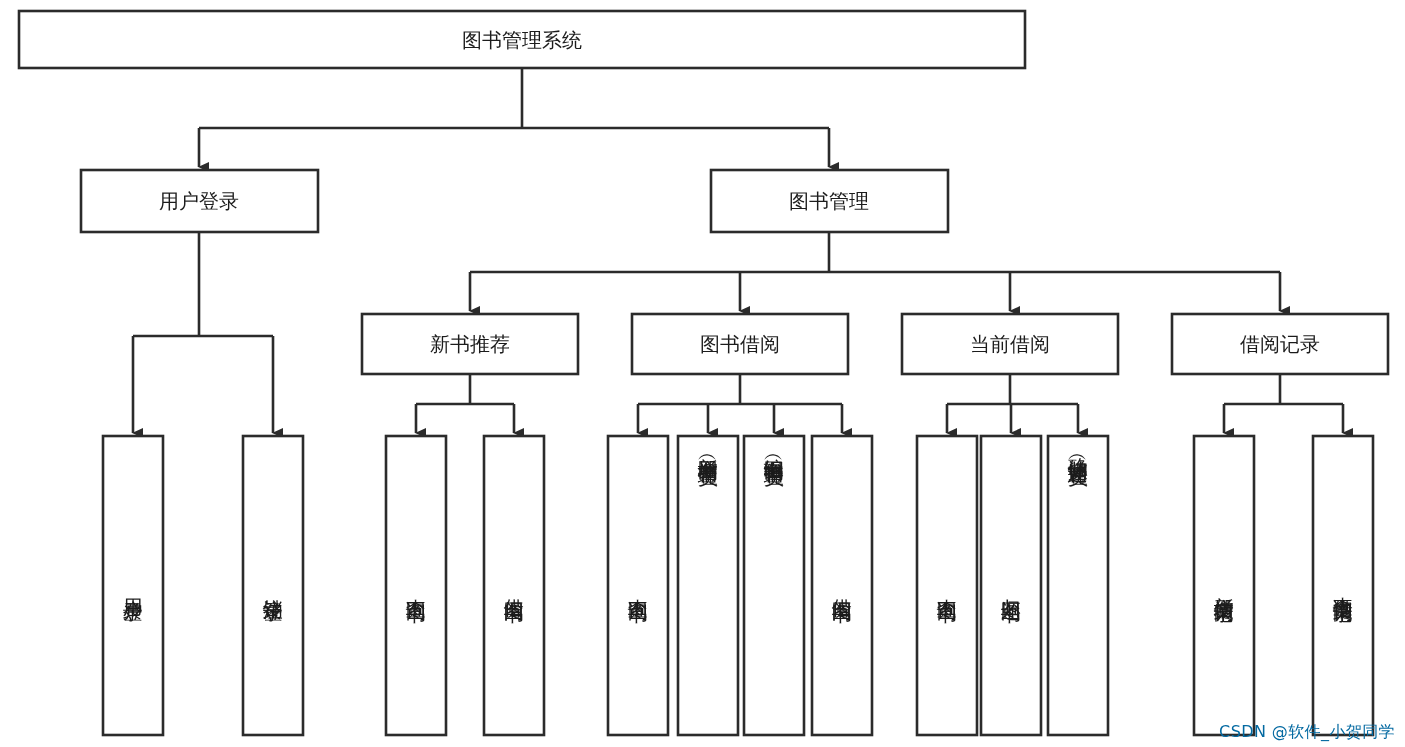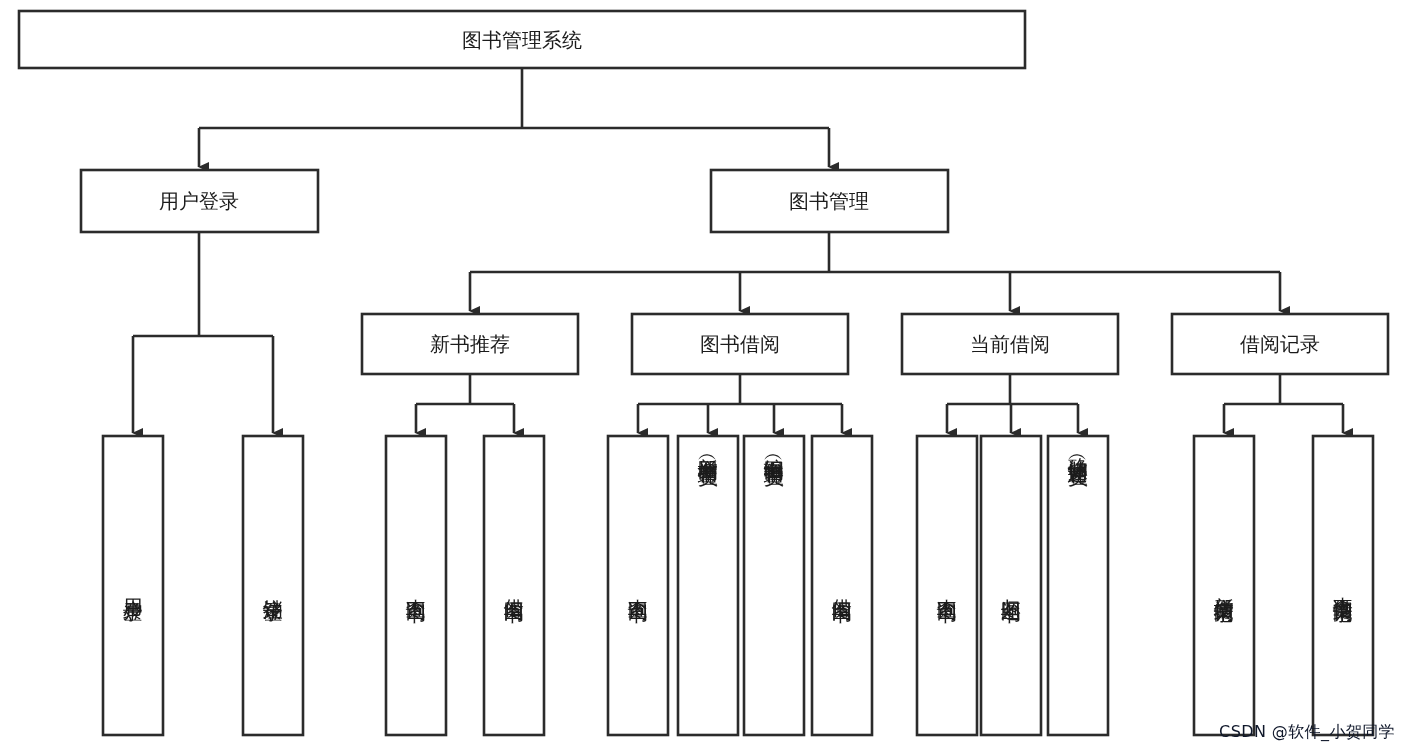--- a/index.html
+++ b/index.html
@@ -65,21 +65,21 @@
     letter-spacing: 1.5px;
     white-space: nowrap;
     text-align: center;
   }
   .watermark {
     position: absolute;
     right: 10px;
     bottom: 4px;
     font-family: "DejaVu Sans", "Liberation Sans", sans-serif;
     font-size: 16px;
-    color: #0f172a;
+    color: #0369a1;
     white-space: nowrap;
     letter-spacing: 0.4px;
   }
 </style>
 </head>
 <body>
 
 <div id="diagram-root">
 
   <svg id="tree-svg" viewBox="0 0 1405 747">

